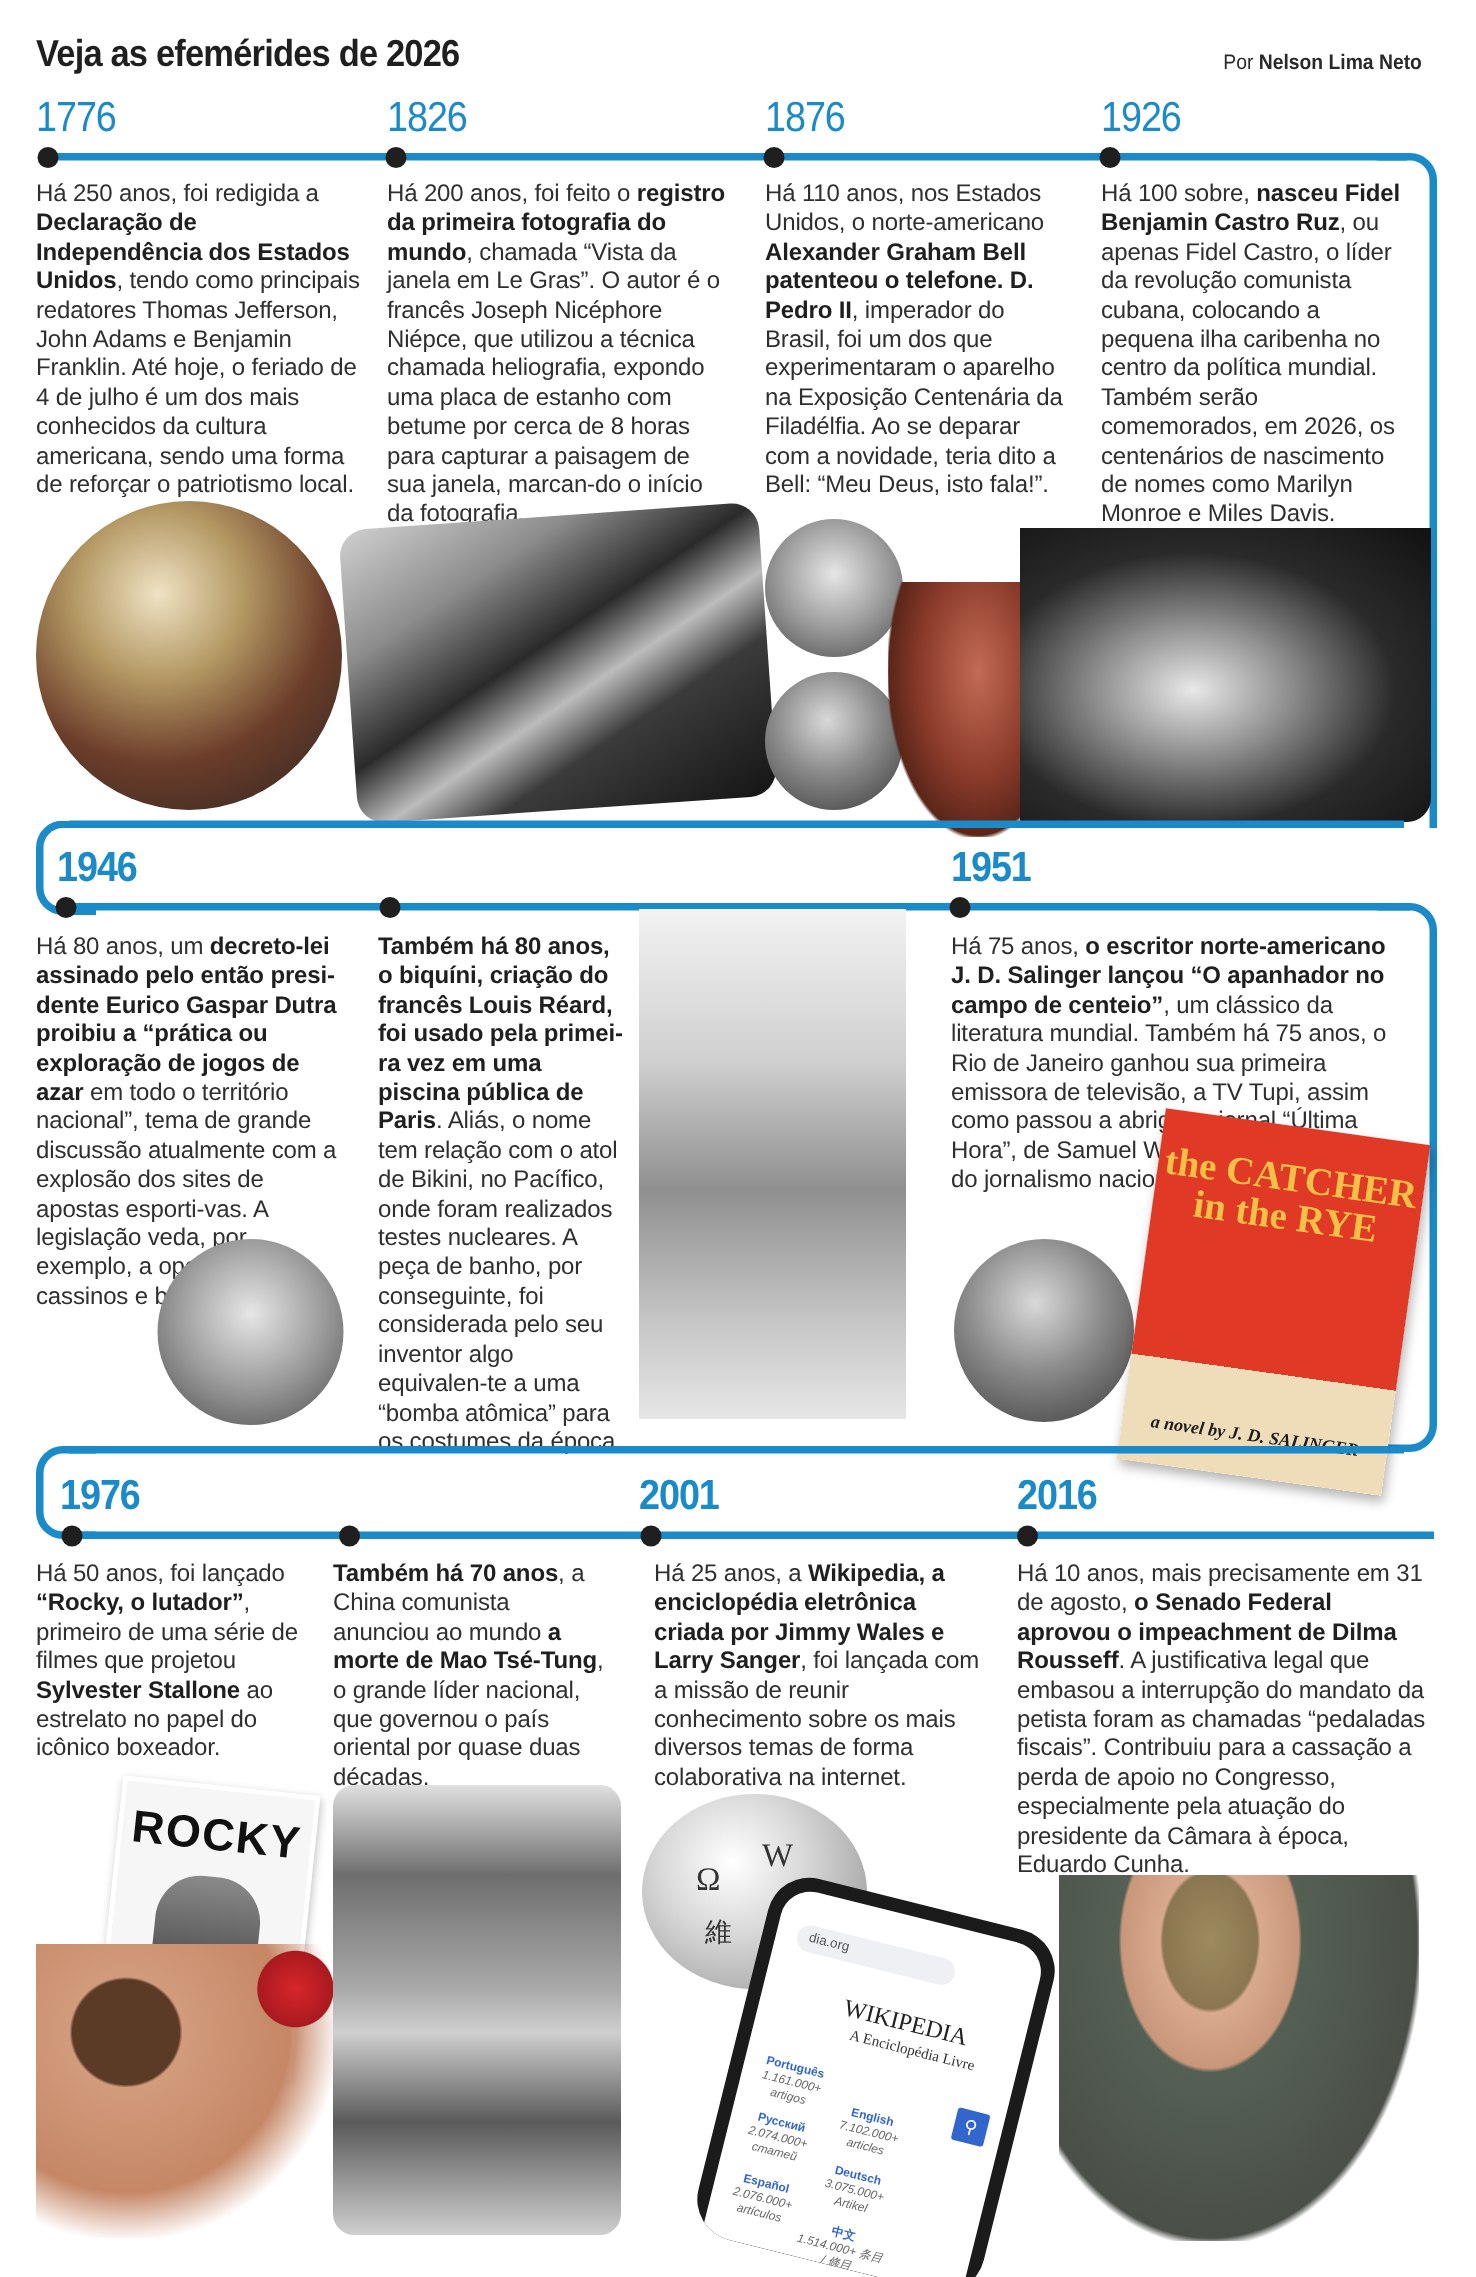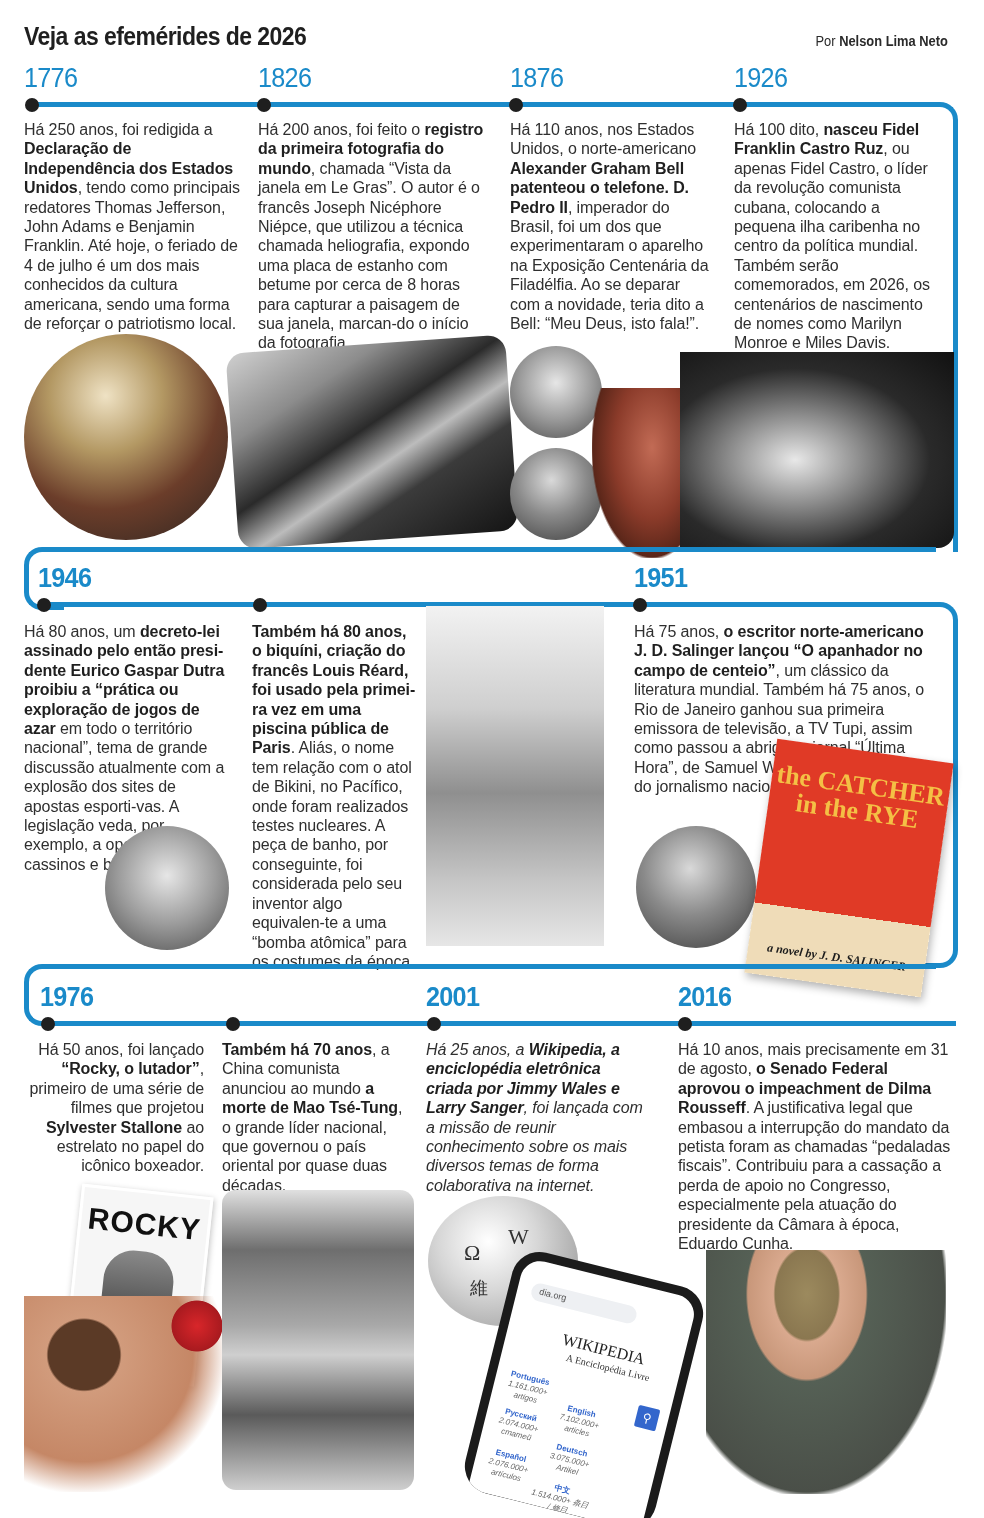--- a/index.html
+++ b/index.html
@@ -68,21 +68,21 @@
 <div class="line" style="left:30px; top:102px; width:908px;"></div>
 <div class="curve" style="left:918px; top:102px; width:40px; height:450px; border-left:none; border-bottom:none; border-radius:0 18px 0 0;"></div>
 <div class="dot" style="left:25px; top:98px;"></div>
 <div class="dot" style="left:257px; top:98px;"></div>
 <div class="dot" style="left:509px; top:98px;"></div>
 <div class="dot" style="left:733px; top:98px;"></div>
 
 <div class="txt" style="left:24px; top:120px; width:218px;"><span>Há 250 anos, foi redigida a </span><b>Declaração de Independência dos Estados Unidos</b><span>, tendo como principais redatores Thomas Jefferson, John Adams e Benjamin Franklin. Até hoje, o feriado de 4 de julho é um dos mais conhecidos da cultura americana, sendo uma forma de reforçar o patriotismo local.</span></div>
 <div class="txt" style="left:258px; top:120px; width:228px;"><span>Há 200 anos, foi feito o </span><b>registro da primeira fotografia do mundo</b><span>, chamada “Vista da janela em Le Gras”. O autor é o francês Joseph Nicéphore Niépce, que utilizou a técnica chamada heliografia, expondo uma placa de estanho com betume por cerca de 8 horas para capturar a paisagem de sua janela, marcan-do o início da fotografia.</span></div>
 <div class="txt" style="left:510px; top:120px; width:200px;"><span>Há 110 anos, nos Estados Unidos, o norte-americano </span><b>Alexander Graham Bell patenteou o telefone. D. Pedro II</b><span>, imperador do Brasil, foi um dos que experimentaram o aparelho na Exposição Centenária da Filadélfia. Ao se deparar com a novidade, teria dito a Bell: “Meu Deus, isto fala!”.</span></div>
-<div class="txt" style="left:734px; top:120px; width:206px;"><span>Há 100 dito, </span><b>nasceu Fidel Franklin Castro Ruz</b><span>, ou apenas Fidel Castro, o líder da revolução comunista cubana, colocando a pequena ilha caribenha no centro da política mundial. Também serão comemorados, em 2026, os centenários de nascimento de nomes como Marilyn Monroe e Miles Davis.</span></div>
+<div class="txt" style="left:734px; top:120px; width:206px;"><span>Há 100 sobre, </span><b>nasceu Fidel Benjamin Castro Ruz</b><span>, ou apenas Fidel Castro, o líder da revolução comunista cubana, colocando a pequena ilha caribenha no centro da política mundial. Também serão comemorados, em 2026, os centenários de nascimento de nomes como Marilyn Monroe e Miles Davis.</span></div>
 
 <div class="ph circle painting" style="left:24px; top:334px; width:204px; height:206px;"></div>
 <div class="ph niepce" style="left:232px; top:344px; width:280px; height:196px;"></div>
 <div class="ph circle bw2" style="left:510px; top:346px; width:92px; height:92px;"></div>
 <div class="ph circle bw1" style="left:510px; top:448px; width:92px; height:92px;"></div>
 <div class="ph phone-old" style="left:592px; top:388px; width:120px; height:170px;"></div>
 <div class="ph fidel" style="left:680px; top:352px; width:274px; height:196px;"></div>
 
 <div class="line" style="left:46px; top:547px; width:890px;"></div>
 <div class="curve" style="left:24px; top:547px; width:40px; height:63px; border-right:none; border-radius:18px 0 0 18px;"></div>
@@ -117,23 +117,23 @@
 <div class="year bold" style="left:40px; top:981px;">1976</div>
 <div class="year bold" style="left:426px; top:981px;">2001</div>
 <div class="year bold" style="left:678px; top:981px;">2016</div>
 
 <div class="line" style="left:46px; top:1021px; width:910px;"></div>
 <div class="dot" style="left:41px; top:1017px;"></div>
 <div class="dot" style="left:226px; top:1017px;"></div>
 <div class="dot" style="left:427px; top:1017px;"></div>
 <div class="dot" style="left:678px; top:1017px;"></div>
 
-<div class="txt" style="left:24px; top:1040px; width:180px;text-align:right;"><span>Há 50 anos, foi lançado </span><b>“Rocky, o lutador”</b><span>, primeiro de uma série de filmes que projetou </span><b>Sylvester Stallone</b><span> ao estrelato no papel do icônico boxeador.</span></div>
+<div class="txt" style="left:24px; top:1040px; width:180px;"><span>Há 50 anos, foi lançado </span><b>“Rocky, o lutador”</b><span>, primeiro de uma série de filmes que projetou </span><b>Sylvester Stallone</b><span> ao estrelato no papel do icônico boxeador.</span></div>
 <div class="txt" style="left:222px; top:1040px; width:186px;"><b>Também há 70 anos</b><span>, a China comunista anunciou ao mundo </span><b>a morte de Mao Tsé-Tung</b><span>, o grande líder nacional, que governou o país oriental por quase duas décadas.</span></div>
-<div class="txt" style="left:426px; top:1040px; width:220px;font-style:italic;"><span>Há 25 anos, a </span><b>Wikipedia, a enciclopédia eletrônica criada por Jimmy Wales e Larry Sanger</b><span>, foi lançada com a missão de reunir conhecimento sobre os mais diversos temas de forma colaborativa na internet.</span></div>
+<div class="txt" style="left:436px; top:1040px; width:220px;"><span>Há 25 anos, a </span><b>Wikipedia, a enciclopédia eletrônica criada por Jimmy Wales e Larry Sanger</b><span>, foi lançada com a missão de reunir conhecimento sobre os mais diversos temas de forma colaborativa na internet.</span></div>
 <div class="txt" style="left:678px; top:1040px; width:276px;"><span>Há 10 anos, mais precisamente em 31 de agosto, </span><b>o Senado Federal aprovou o impeachment de Dilma Rousseff</b><span>. A justificativa legal que embasou a interrupção do mandato da petista foram as chamadas “pedaladas fiscais”. Contribuiu para a cassação a perda de apoio no Congresso, especialmente pela atuação do presidente da Câmara à época, Eduardo Cunha.</span></div>
 
 <div class="ph rocky-poster" style="left:72px; top:1190px; width:132px; height:190px;">
   <div class="rt">ROCKY</div>
   <div class="rf"></div>
 </div>
 <div class="ph stallone" style="left:24px; top:1296px; width:200px; height:196px;"></div>
 <div class="ph glove" style="left:166px; top:1298px; width:62px; height:56px;"></div>
 <div class="ph mao" style="left:222px; top:1190px; width:192px; height:300px;"></div>
 <div class="ph circle wiki-globe" style="left:428px; top:1196px; width:150px; height:130px;">

